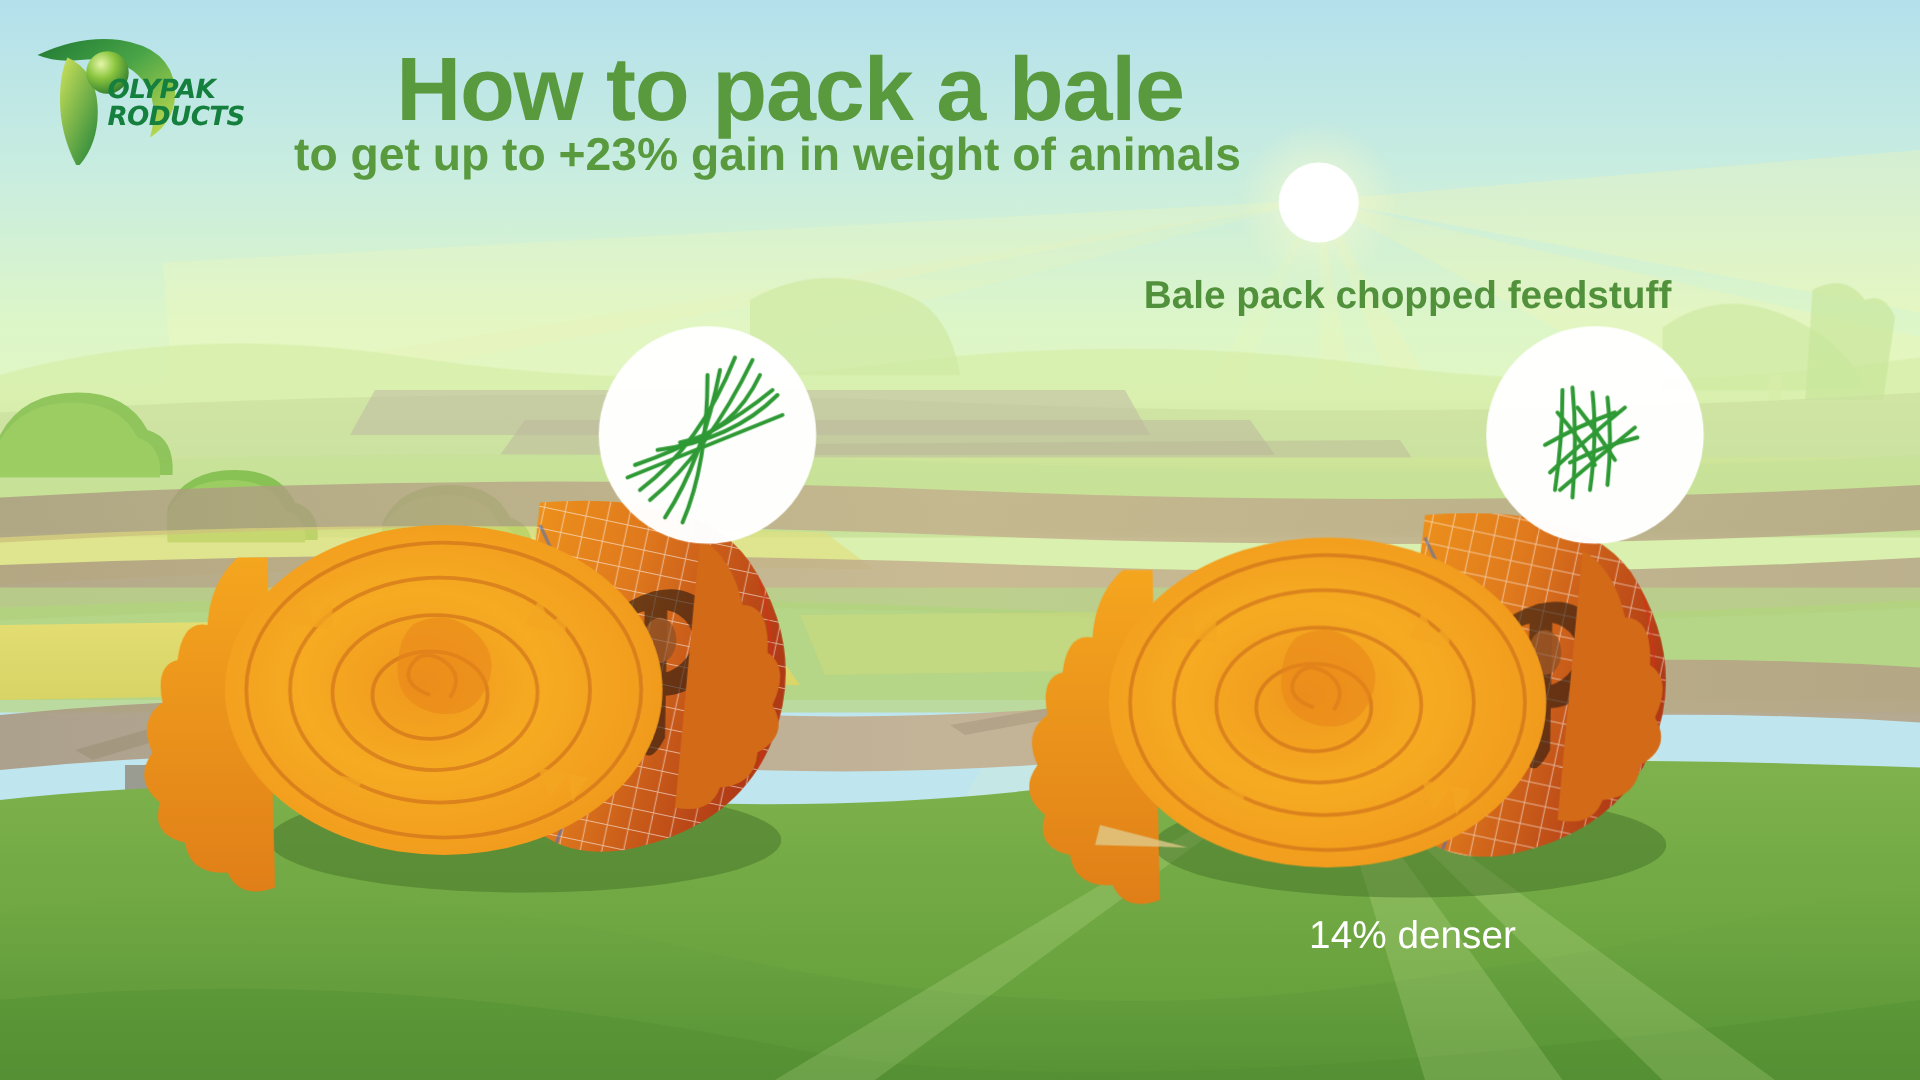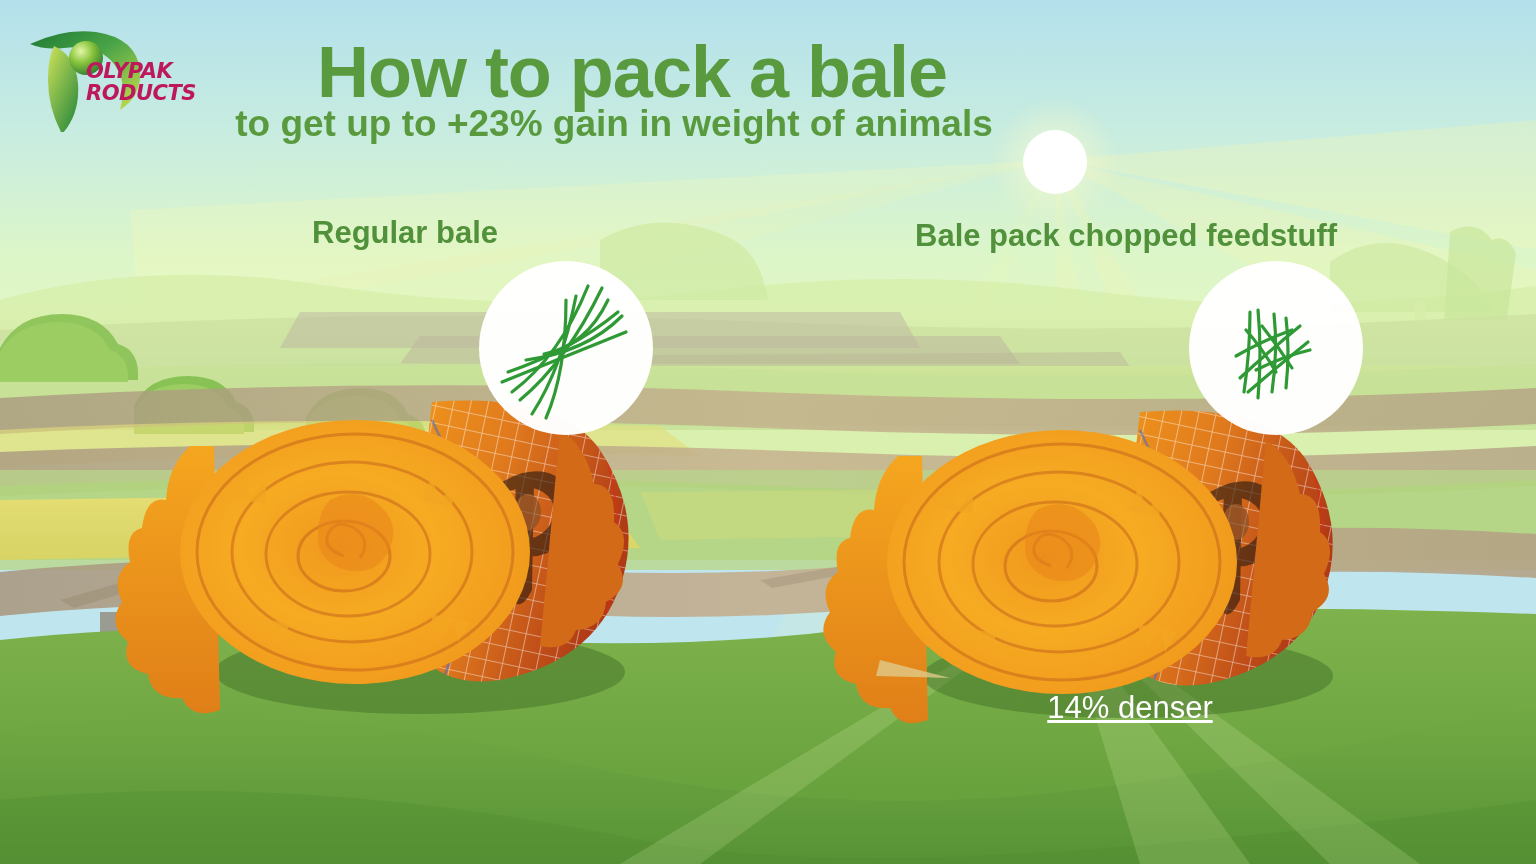--- a/index.html
+++ b/index.html
@@ -24,30 +24,30 @@
   .lbl{
     position:absolute; font-size:31px; font-weight:bold; color:#52913c;
     white-space:nowrap;
   }
   .lbl-left{ left:312px; top:215px; }
   .lbl-right{ left:915px; top:218px; }
   .cap{
     position:absolute; left:760px; width:740px; text-align:center;
     color:#ffffff; font-size:31px; white-space:nowrap;
   }
-  .cap1{ top:690px;text-decoration:underline; }
+  .cap1{ top:730px; }
   .cap2{ top:775px; }
 
   
   .logo-wrap{position:absolute;left:24px;top:22px;width:160px;height:110px;}
   .logo-text{
     position:absolute; left:62px; top:38px;
     font-family:"DejaVu Sans", sans-serif;
     font-weight:bold; font-style:italic; font-size:21px;
-    color:#be185d; line-height:1.05; letter-spacing:-0.5px;
+    color:#15803d; line-height:1.05; letter-spacing:-0.5px;
   }
 </style>
 </head>
 <body>
 
 <div id="stage">
 
   <svg id="scene" viewBox="0 0 1536 864" preserveAspectRatio="none">
     <defs>
       <linearGradient id="sky" x1="0" y1="0" x2="0" y2="1">
@@ -297,21 +297,20 @@
       </g>
 
       <circle cx="1055" cy="162" r="66" fill="url(#sunglow)" opacity="0.9"></circle>
       <circle cx="1055" cy="162" r="32" fill="#ffffff"></circle>
     </g>
   </svg>
 
   <div class="t-title">How to pack a bale</div>
   <div class="t-sub">to get up to +23% gain in weight of animals</div>
 
-  <div class="lbl lbl-left">Regular bale</div>
   <div class="lbl lbl-right">Bale pack chopped feedstuff</div>
 
   <div class="cap cap1">14% denser</div>
 
   <div class="logo-wrap">
     <svg width="160" height="110" viewBox="0 0 160 110">
       <path d="M6,22 Q40,6 72,10 Q112,16 116,48 Q118,74 96,88 Q104,60 90,42 Q74,22 40,26 Q20,28 6,22 Z" fill="url(#swoosh)"></path>
       <path d="M30,24 Q52,34 54,62 Q56,92 38,112 Q24,86 24,58 Q24,36 30,24 Z" fill="url(#leafg)"></path>
       <circle cx="62" cy="36" r="17" fill="url(#sphere)"></circle>
     </svg>

